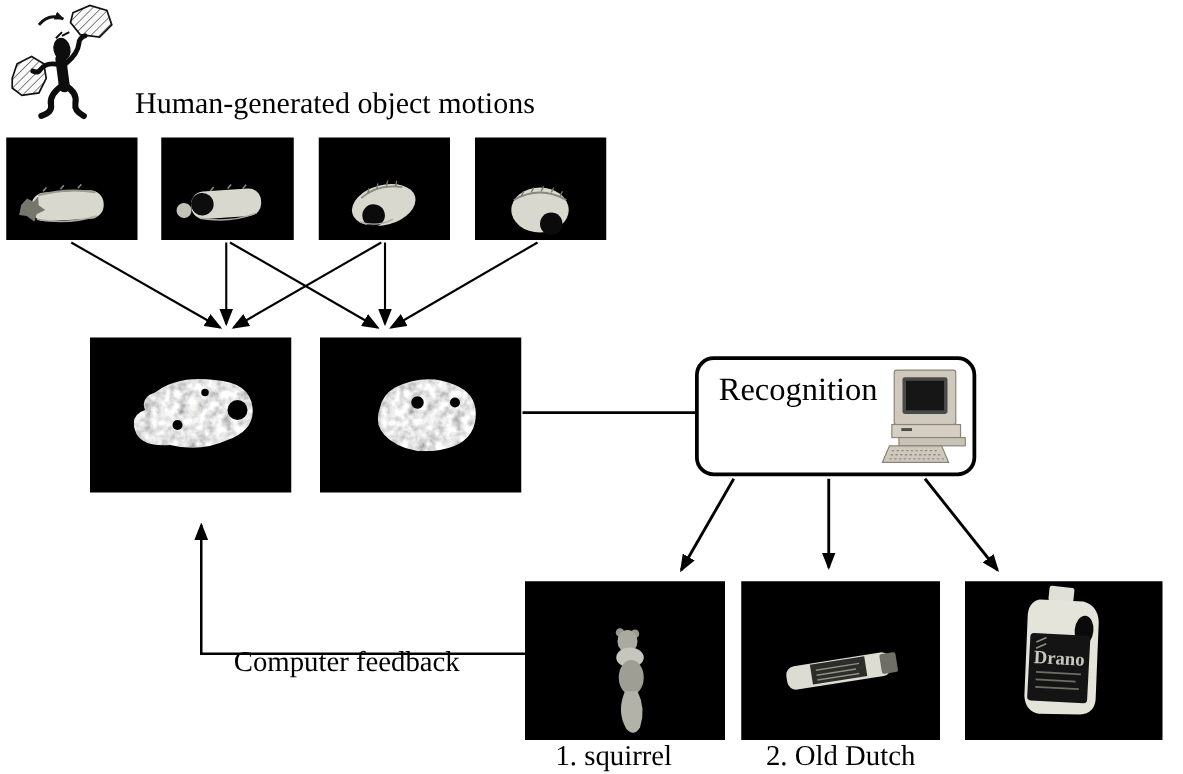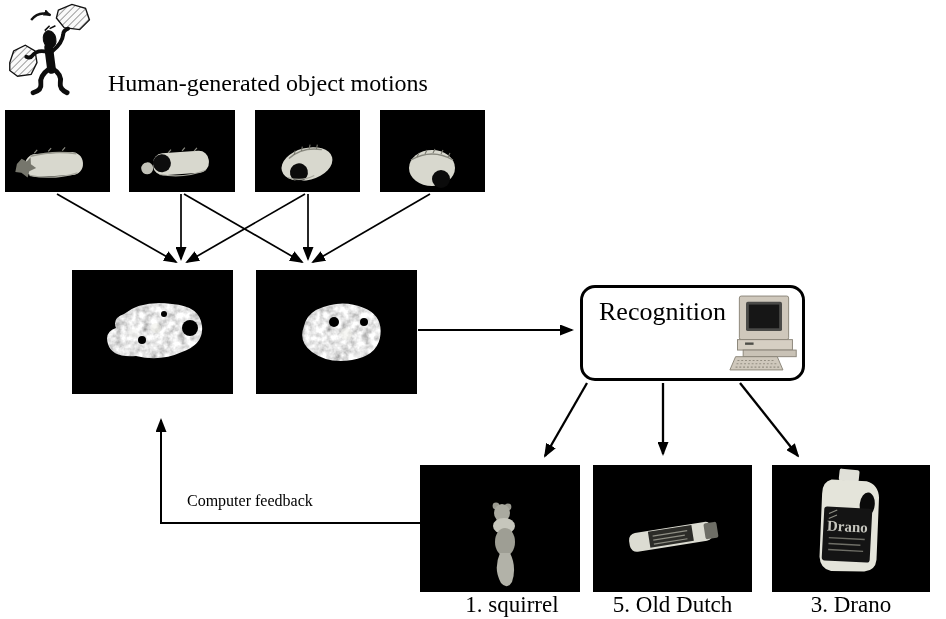--- a/index.html
+++ b/index.html
@@ -5,23 +5,23 @@
   html,body{margin:0;padding:0;background:#ffffff;}
   .canvas{
     position:relative;width:946px;height:619px;background:#ffffff;
     font-family:"Liberation Serif","DejaVu Serif",serif;color:#000;overflow:hidden;
   }
   .imgbox{position:absolute;background:#000;}
   .imgbox svg{display:block;width:100%;height:100%;}
   .lbl{position:absolute;color:#000;white-space:nowrap;}
   .title{left:108px;top:70px;font-size:24px;}
   .flowlbl{left:424px;top:286px;font-size:23px;}
-  .fblbl{left:187px;top:492px;font-size:16px;}
+  .fblbl{left:187px;top:517px;font-size:23px;}
   .recog{
-    position:absolute;left:580px;top:285px;width:219px;height:90px;
+    position:absolute;left:556px;top:285px;width:219px;height:90px;
     border:3px solid #000;border-radius:15px;background:#fff;
   }
   .recog-text{position:absolute;left:16px;top:6px;font-size:26px;line-height:36px;}
   .recog-computer{position:absolute;right:2px;top:5px;width:72px;height:80px;}
   .recog-computer svg{display:block;width:100%;height:100%;}
   .reslbl{position:absolute;top:592px;font-size:23px;text-align:center;}
   .connectors{position:absolute;left:0;top:0;width:946px;height:619px;}
   .juggler{position:absolute;left:2px;top:2px;width:102px;height:98px;}
   .juggler svg{display:block;width:100%;height:100%;}
 </style>
@@ -219,19 +219,18 @@
         <g transform="rotate(-3 76 70)">
           <rect x="52" y="43" width="48" height="54" rx="3" fill="#141414"></rect>
           <text x="76" y="67" text-anchor="middle" font-size="15" font-weight="bold" fill="#c6c6be" font-family="Liberation Serif, DejaVu Serif, serif">Drano</text>
           <path d="M58 74 H 94 M58 80 H 90 M58 86 H 93" stroke="#6e6e66" stroke-width="1.4" fill="none"></path>
           <path d="M57 50 l8 -4 M57 55 l8 -4" stroke="#8e8e84" stroke-width="1.2" fill="none"></path>
         </g>
       </g>
     </svg>
   </div>
 
-  <div class="reslbl" style="left:432px;width:160px;">1. squirrel</div>
-  <div class="reslbl" style="left:593px;width:159px;">5. Old Dutch</div>
-  <div class="reslbl" style="left:772px;width:158px;">3. Drano</div>
+  <div class="reslbl" style="left:411px;width:160px;">1. squirrel</div>
+  <div class="reslbl" style="left:593px;width:159px;">2. Old Dutch</div>
 
   <div class="lbl fblbl">Computer feedback</div>
 
 </div>
 
 </body></html>

